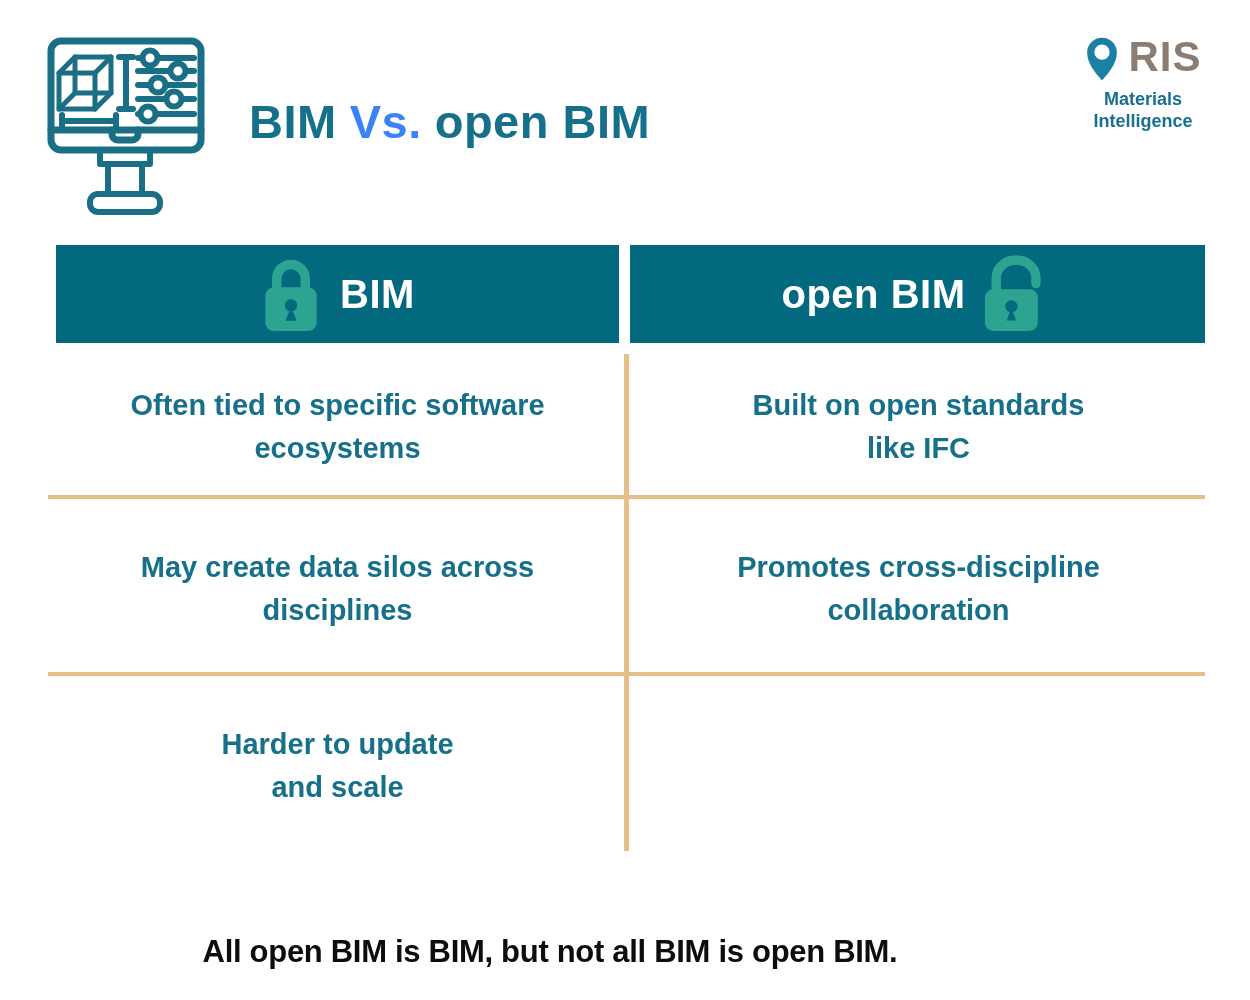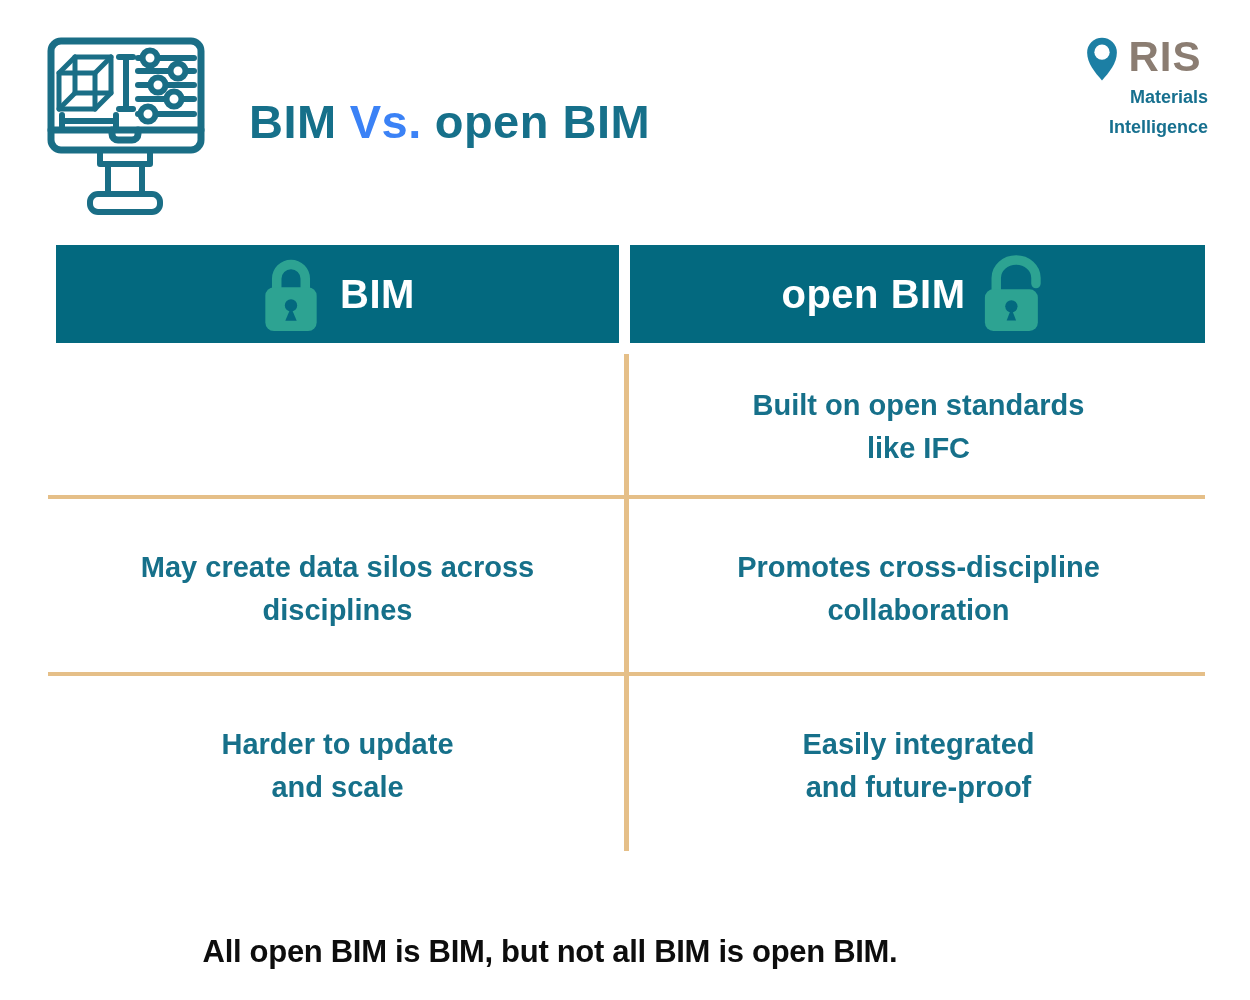--- a/index.html
+++ b/index.html
@@ -16,22 +16,22 @@
   .title-teal{color:var(--text-teal,#16708A);}
   .title-vs{color:#3b82f6;margin:0 13px;}
   .logo{position:absolute;left:1078px;top:34px;width:130px;text-align:center;}
   .logo-row{display:flex;align-items:flex-start;justify-content:center;gap:8px;}
   .logo-pin{width:36px;height:48px;flex:0 0 auto;}
   .logo-ris{
     font-size:42px;font-weight:bold;color:var(--logo-taupe,#8B7D72);
     letter-spacing:1px;line-height:46px;
   }
   .logo-tagline{
-    font-size:18px;font-weight:bold;line-height:30px;
-    color:var(--logo-tagline,#17708F);white-space:pre-line;text-align:right;
+    margin-top:6px;font-size:18px;font-weight:bold;line-height:22px;
+    color:var(--logo-tagline,#17708F);white-space:pre-line;
   }
   
   .col-header{
     position:absolute;top:245px;height:98px;background:var(--header-bg,#03697F);
     display:flex;align-items:center;justify-content:center;gap:18px;
   }
   .col-header.left{left:56px;width:563px;}
   .col-header.right{left:630px;width:575px;}
   .col-header .label{
     color:#ffffff;font-size:40px;font-weight:bold;letter-spacing:0.5px;
@@ -145,26 +145,26 @@
       <rect x="2" y="36" width="56" height="44" rx="9" fill="var(--lock-green,#2DA392)"></rect>
       <circle cx="30" cy="54" r="6.5" fill="var(--header-bg,#03697F)"></circle>
       <path d="M30,56 l-5,13 h10 z" fill="var(--header-bg,#03697F)"></path>
     </svg>
   </div>
 
   <div class="v-divider"></div>
   <div class="h-divider r1"></div>
   <div class="h-divider r2"></div>
 
+  <div class="cell left row0">Often tied to specific software
+ecosystems</div>
   <div class="cell right row0">Built on open standards
 like IFC</div>
   <div class="cell left row1">May create data silos across
 disciplines</div>
   <div class="cell right row1">Promotes cross-discipline
 collaboration</div>
   <div class="cell left row2">Harder to update
 and scale</div>
-  <div class="cell right row2">Easily integrated
-and future-proof</div>
 
   <div class="footer-text">All open BIM is BIM, but not all BIM is open BIM.</div>
 
 </div>
 
 </body></html>

